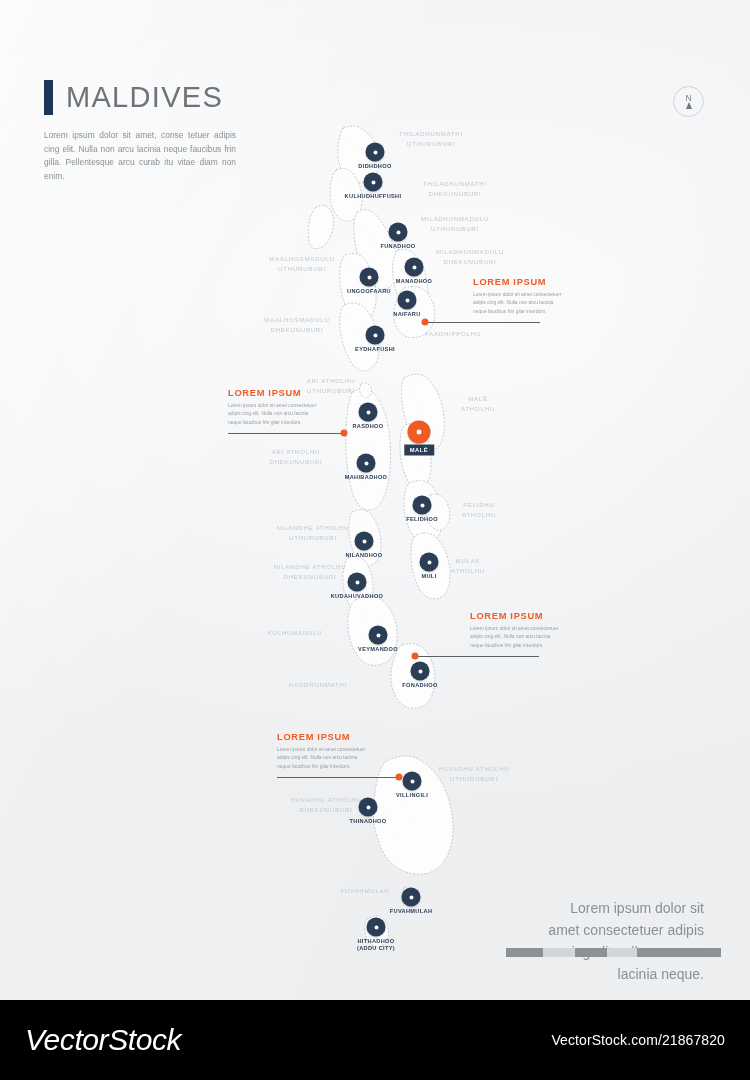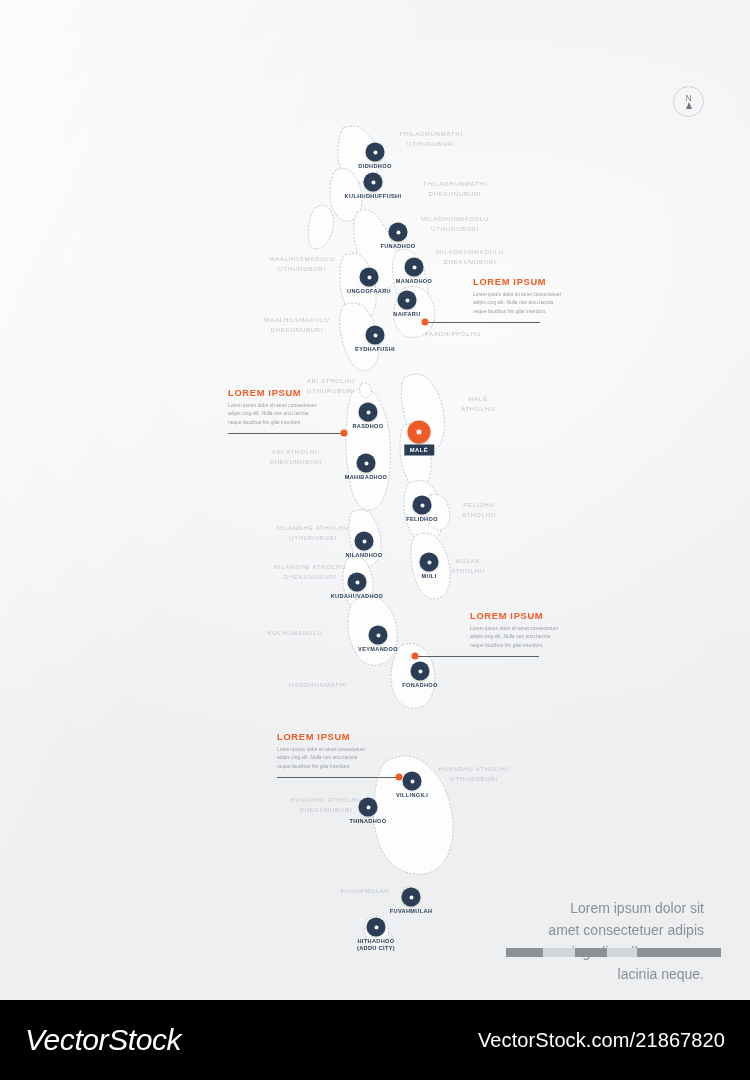--- a/index.html
+++ b/index.html
@@ -97,21 +97,21 @@
   #scale div { height:100%; }
 
   
   #footer {
     position:absolute; left:0; top:1000px; width:750px; height:80px;
     background:#000; color:#fff;
   }
   #brand { position:absolute; left:25px; top:50%; transform:translateY(-50%);
     font-size:30px; letter-spacing:-0.4px; font-weight:400;font-style:italic; }
   #url { position:absolute; right:25px; top:50%; transform:translateY(-50%);
-    font-size:20px; letter-spacing:0.1px; }
+    font-size:14px; letter-spacing:0.1px; }
 </style>
 </head>
 <body>
 
 <div id="poster">
 
   <svg id="mapsvg" viewBox="0 0 750 1000">
     <g fill="#fdfdfe" stroke="#aab4c2" stroke-width="0.7" stroke-dasharray="2 1.6" stroke-linejoin="round">
 
       <path d="M343 128 q14 -5 22 3 q10 9 14 20 q3 10 -1 19 q-5 10 -14 12 q-10 2 -17 -5 q-8 -8 -9 -21 q-1 -15 5 -28 z"></path>
@@ -192,20 +192,27 @@
       <circle cx="410" cy="660" r="0.5"></circle>
         <circle cx="418" cy="678" r="0.5"></circle>
       <circle cx="396" cy="780" r="0.5"></circle>
         <circle cx="404" cy="800" r="0.5"></circle>
         <circle cx="412" cy="822" r="0.5"></circle>
       <circle cx="398" cy="838" r="0.5"></circle>
         <circle cx="388" cy="812" r="0.5"></circle>
     </g>
   </svg>
 
+  <div id="titleblock">
+    <div class="title-row">
+      <div class="title-bar"></div>
+      <div class="title-text">MALDIVES</div>
+    </div>
+    <div id="intro">Lorem ipsum dolor sit amet, conse tetuer adipis cing elit. Nulla non arcu lacinia neque faucibus frin gilla. Pellentesque arcu curab itu vitae diam non enim.</div>
+  </div>
 
   <div id="compass">
     <div class="n">N</div>
     <div class="arrow"></div>
   </div>
 
   <div id="atoll-layer">
       <div class="atoll" style="left: 431px; top: 139px;">
         <div>THILADHUNMATHI</div>
         <div>UTHURUBURI</div>

